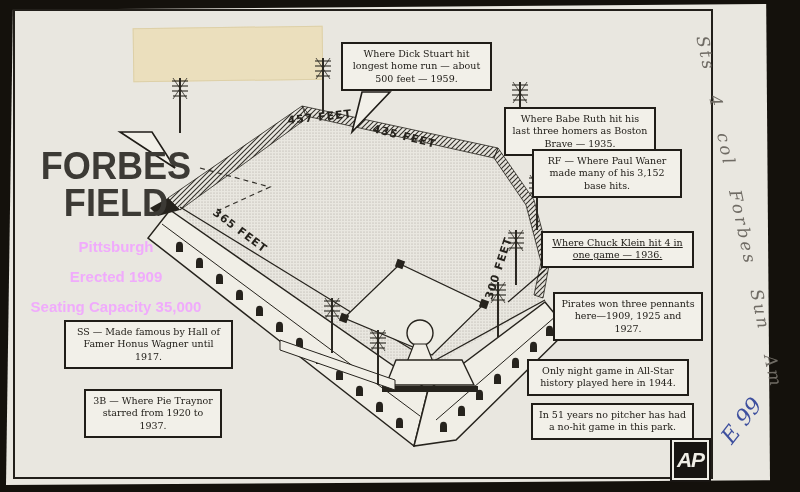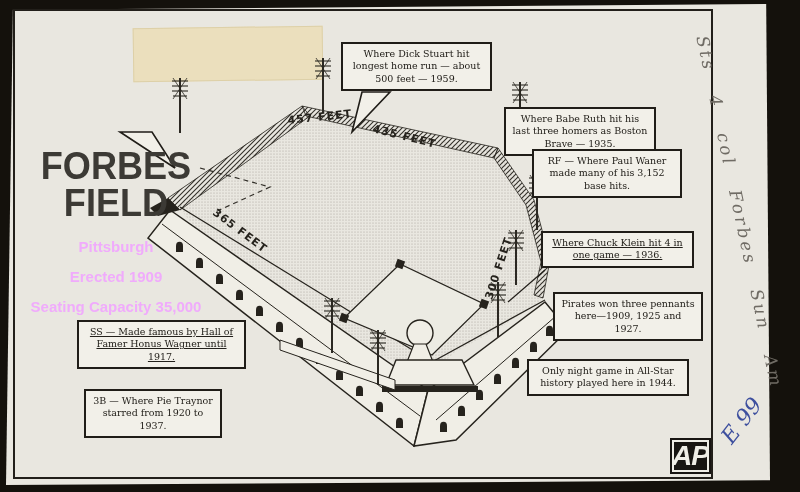--- a/index.html
+++ b/index.html
@@ -47,21 +47,21 @@
     text-align:center;padding:4px 5px;box-sizing:border-box;
   }
   .c-fence{left:37px;top:87px;width:182px;}
   .c-stuart{left:341px;top:42px;width:151px;}
   .c-ruth{left:504px;top:63px;width:152px;margin-top:44px;}
   .c-waner{left:532px;top:149px;width:150px;}
   .c-klein{left:541px;top:231px;width:153px;text-decoration:underline;}
   .c-pirates{left:553px;top:292px;width:150px;}
   .c-night{left:527px;top:351px;width:162px;margin-top:8px;}
   .c-nohit{left:531px;top:403px;width:163px;}
-  .c-wagner{left:77px;top:320px;width:169px;text-decoration:underline;}
+  .c-wagner{left:64px;top:320px;width:169px;}
   .c-traynor{left:84px;top:389px;width:138px;}
 
   
   svg.stadium{position:absolute;left:0;top:0;z-index:2;}
 
   
   .margin-note{
     position:absolute;left:712px;top:34px;width:400px;
     transform:rotate(78deg);transform-origin:0 0;
     font-family:"DejaVu Serif",serif;font-style:italic;
@@ -70,24 +70,24 @@
   }
   .code-note{
     position:absolute;left:716px;top:408px;
     transform:rotate(-52deg);
     font-family:"DejaVu Serif",serif;font-style:italic;
     font-size:22px;color:#3d4f9e;z-index:2;white-space:nowrap;
   }
 
   
   .ap-logo{
-    position:absolute;left:672px;top:440px;width:37px;height:32px;
+    position:absolute;left:672px;top:440px;width:37px;height:40px;
     background:#181512;color:#efede6;z-index:4;
     display:flex;align-items:center;justify-content:center;
-    font-weight:bold;font-style:italic;font-size:28px;
+    font-weight:bold;font-style:italic;font-size:21px;
     border:2px solid #efede6;outline:2px solid #181512;
     box-sizing:border-box;letter-spacing:-1px;
   }
 </style>
 </head>
 <body>
 
 <div id="scene">
 
   <div class="paper"></div>
@@ -199,20 +199,21 @@
     <div class="title-sub sub-erected">Erected 1909</div>
     <div class="title-sub sub-capacity">Seating Capacity 35,000</div>
   </div>
 
   <div class="callout c-stuart">Where Dick Stuart hit longest home run — about 500 feet — 1959.</div>
   <div class="callout c-ruth">Where Babe Ruth hit his last three homers as Boston Brave — 1935.</div>
   <div class="callout c-waner">RF — Where Paul Waner made many of his 3,152 base hits.</div>
   <div class="callout c-klein">Where Chuck Klein hit 4 in one game — 1936.</div>
   <div class="callout c-pirates">Pirates won three pennants here—1909, 1925 and 1927.</div>
   <div class="callout c-night">Only night game in All-Star history played here in 1944.</div>
+  <div class="callout c-nohit">In 51 years no pitcher has had a no-hit game in this park.</div>
   <div class="callout c-wagner">SS — Made famous by Hall of Famer Honus Wagner until 1917.</div>
   <div class="callout c-traynor">3B — Where Pie Traynor starred from 1920 to 1937.</div>
 
   <div class="margin-note">Sts 4 col Forbes Sun Am</div>
   <div class="code-note">E 99</div>
 
   <div class="ap-logo">AP</div>
 
 </div>
 

